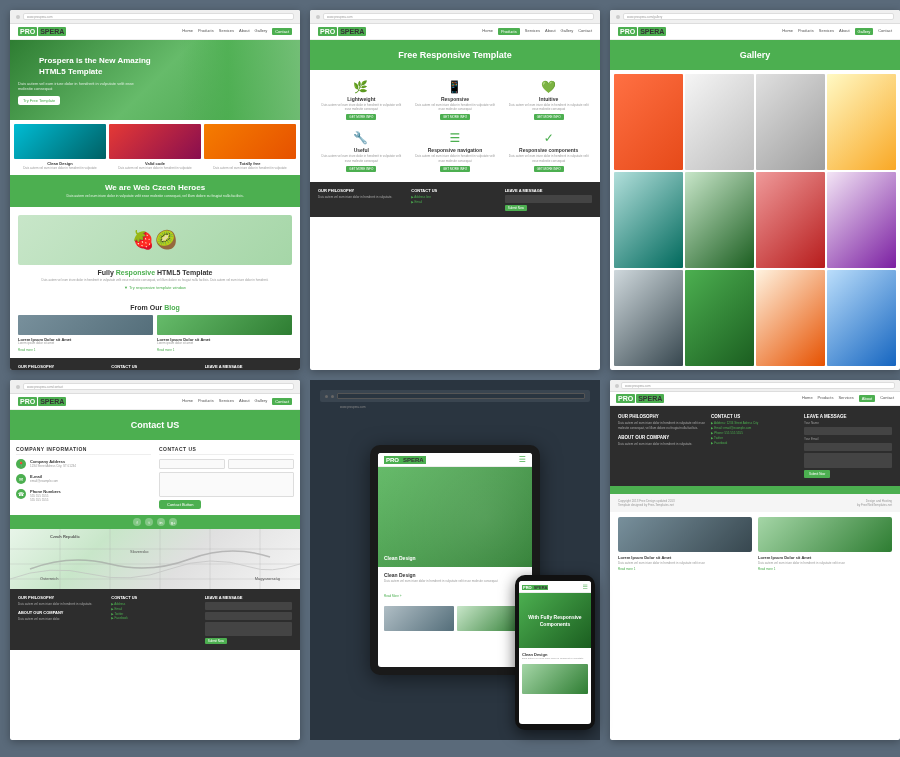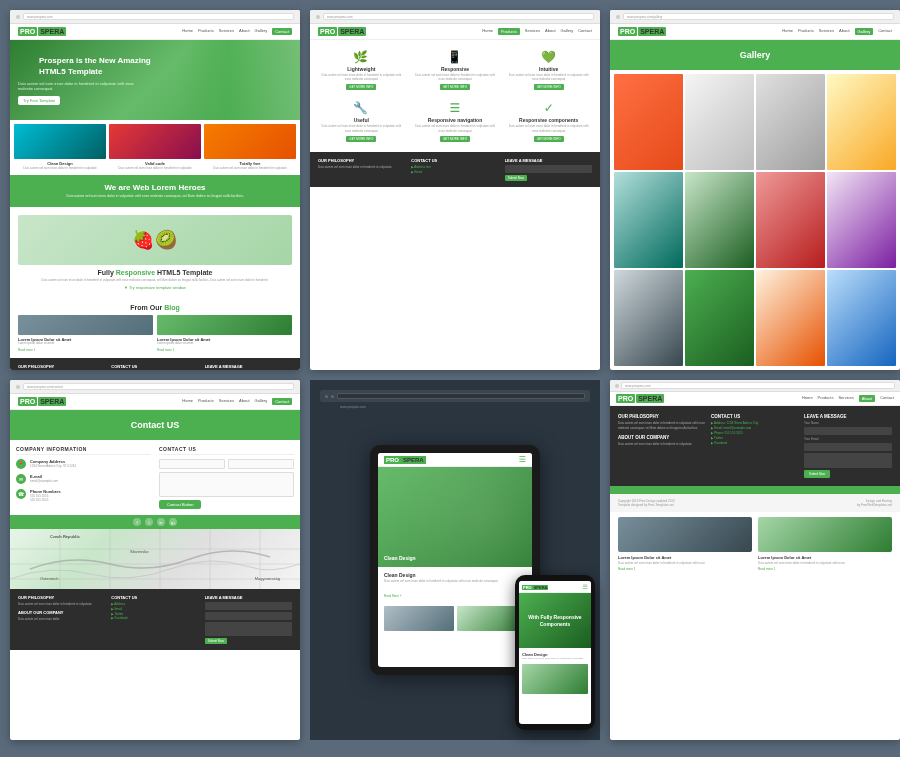--- a/index.html
+++ b/index.html
@@ -555,21 +555,21 @@
         <div class="thumb-desc">Duis autem vel eum iriure dolor in hendrerit in vulputate</div>
       </div>
       <div class="thumb-item">
         <div class="thumb-img orange-forest"></div>
         <div class="thumb-label">Totally free</div>
         <div class="thumb-desc">Duis autem vel eum iriure dolor in hendrerit in vulputate</div>
       </div>
     </div>
 
     <div class="green-section">
-      <h2>We are Web Lorem Heroes</h2>
+      <h2>We are Web Czech Heroes</h2>
       <p>Duis autem vel eum iriure dolor in vulputate velit esse molestie consequat, vel illum dolore eu feugiat nulla facilisis.</p>
     </div>
 
     <div class="fruit-section">
       <div class="fruit-img"></div>
       <h2>Fully <span>Responsive</span> HTML5 Template</h2>
       <p>Duis autem vel eum iriure dolor in hendrerit in vulputate velit esse molestie consequat, vel illum dolore eu feugiat nulla facilisis. Duis autem vel eum iriure dolor in hendrerit.</p>
       <span class="try-link">▼ Try responsive template window</span>
     </div>
 
@@ -619,20 +619,23 @@
         <span>PRO</span><span style="color:#333;">SPERA</span>
       </div>
       <div class="nav-links">
         <span>Home</span>
         <span class="active">Products</span>
         <span>Services</span>
         <span>About</span>
         <span>Gallery</span>
         <span>Contact</span>
       </div>
+    </div>
+    <div class="features-header">
+      <h2>Free Responsive Template</h2>
     </div>
     <div class="features-grid">
       <div class="feature-card">
         <div class="feature-icon">🌿</div>
         <h4>Lightweight</h4>
         <p>Duis autem vel eum iriure dolor in hendrerit in vulputate velit esse molestie consequat</p>
         <div class="feature-btn">GET MORE INFO</div>
       </div>
       <div class="feature-card">
         <div class="feature-icon">📱</div>

